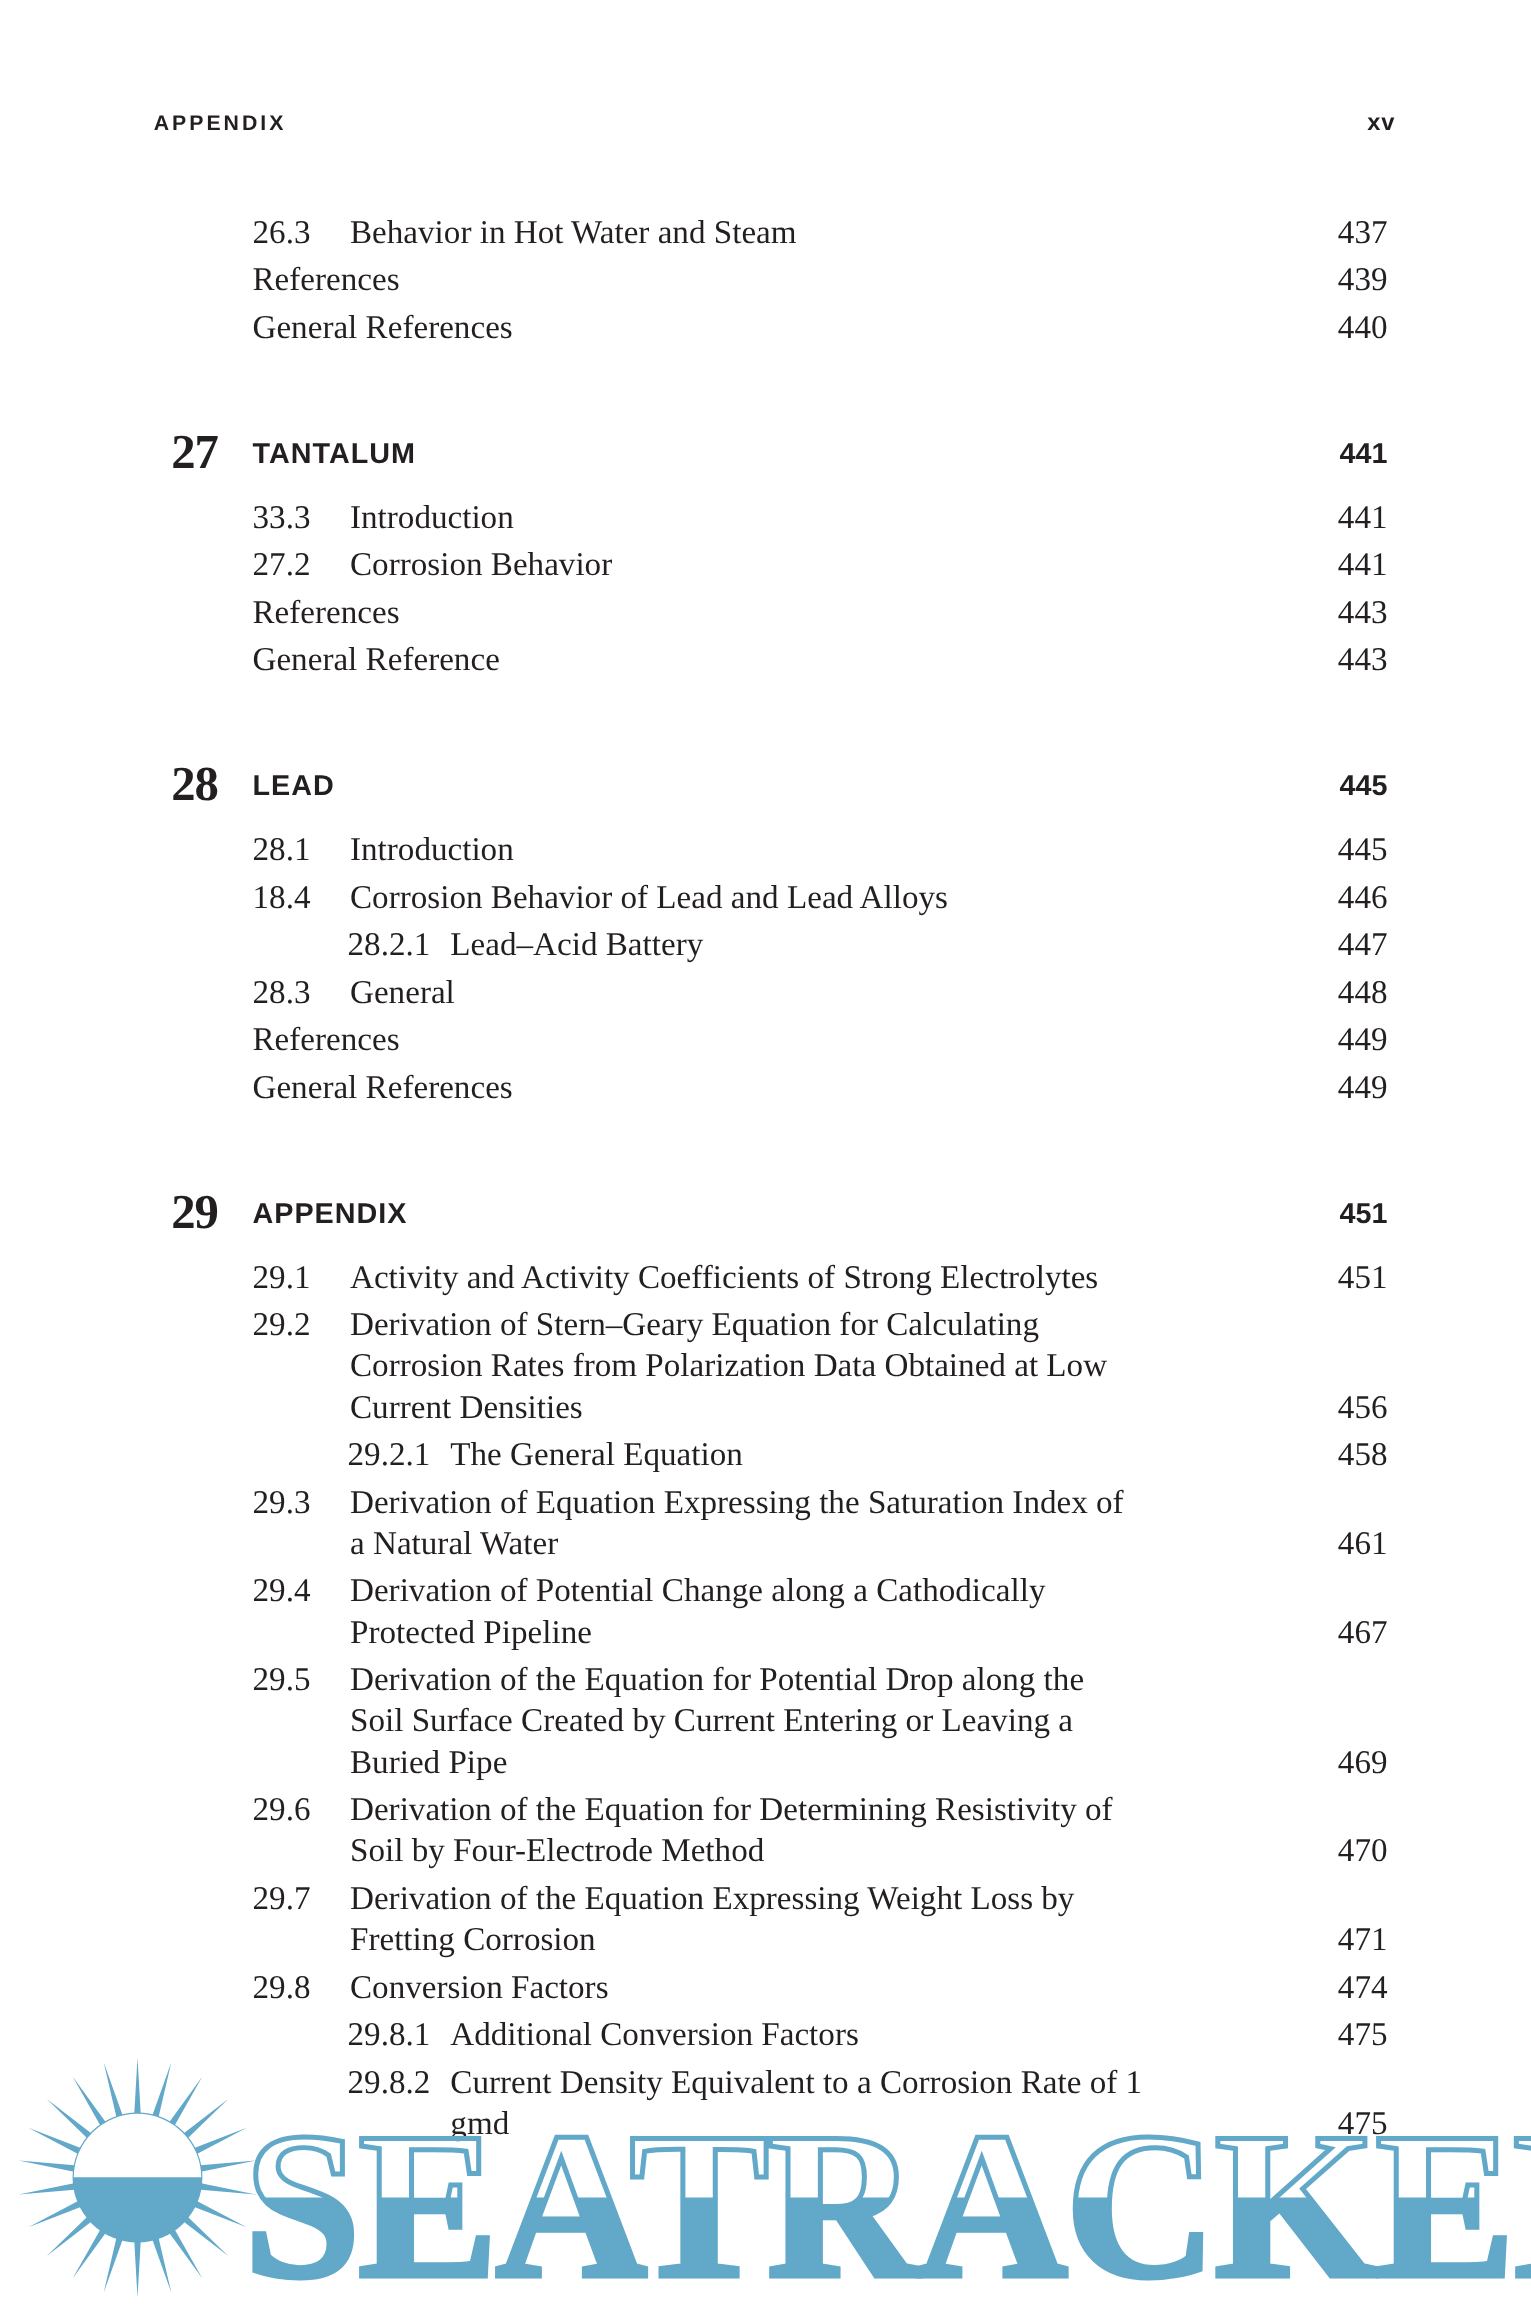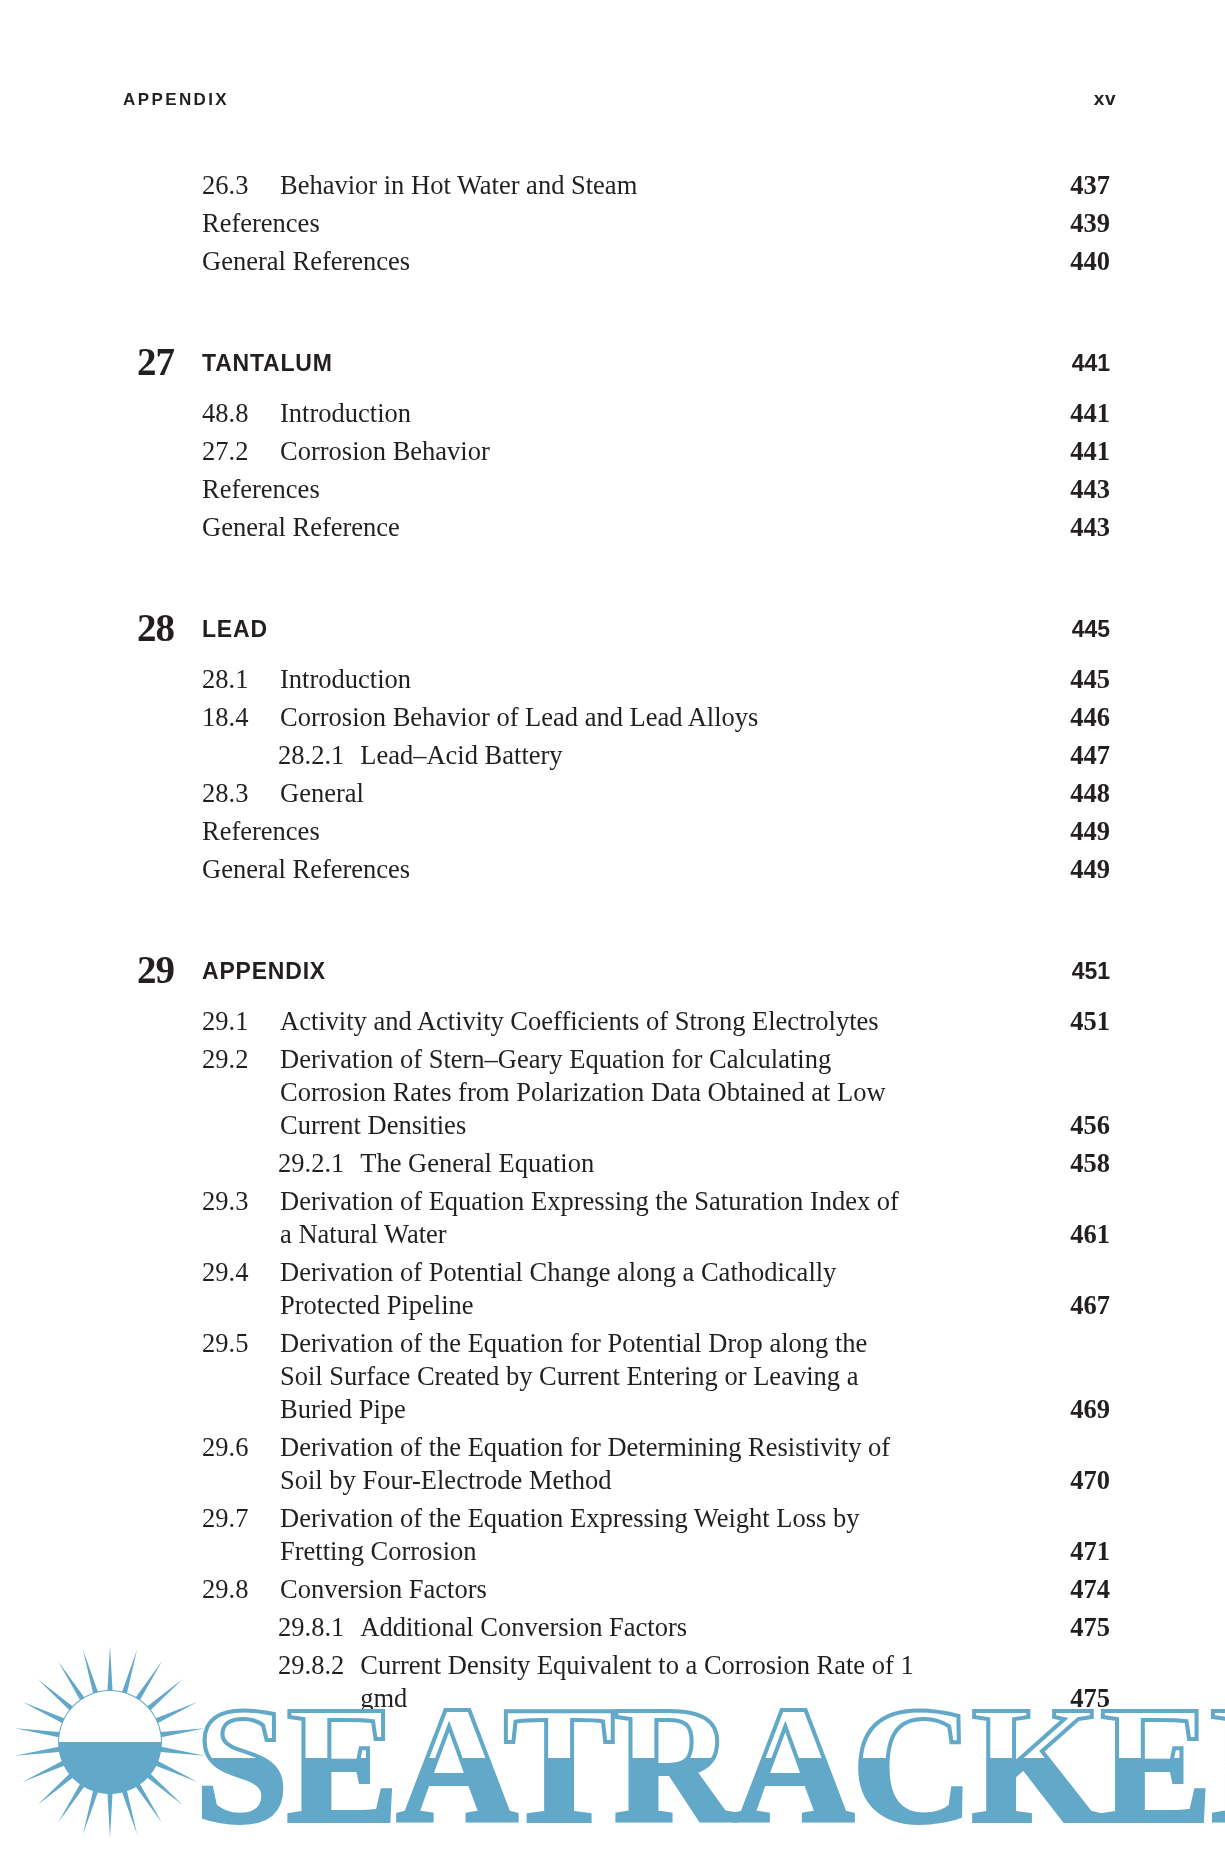--- a/index.html
+++ b/index.html
@@ -116,21 +116,20 @@
   .sec-title {
     flex: 1 1 auto;
     padding-left: 13px;
     max-width: 620px;
   }
   .sec-page {
     margin-left: auto;
     flex: 0 0 60px;
     text-align: right;
     white-space: nowrap;
-    font-weight: bold;
   }
   
   .sec-page.bottom {
     align-self: flex-end;
   }
 
   
   .row.plain {
     margin-top: 5px;
     font-size: 26.5px;
@@ -204,21 +203,21 @@
       <div class="row plain">
         <span class="plain-title">General References</span>
         <span class="sec-page">440</span>
       </div>
       <div class="row chapter">
         <span class="chap-num">27</span>
         <span class="chap-title">TANTALUM</span>
         <span class="chap-page">441</span>
       </div>
       <div class="row section">
-        <span class="sec-num">48.8</span>
+        <span class="sec-num">33.3</span>
         <span class="sec-title">Introduction</span>
         <span class="sec-page">441</span>
       </div>
       <div class="row section">
         <span class="sec-num">27.2</span>
         <span class="sec-title">Corrosion Behavior</span>
         <span class="sec-page">441</span>
       </div>
       <div class="row plain">
         <span class="plain-title">References</span>

